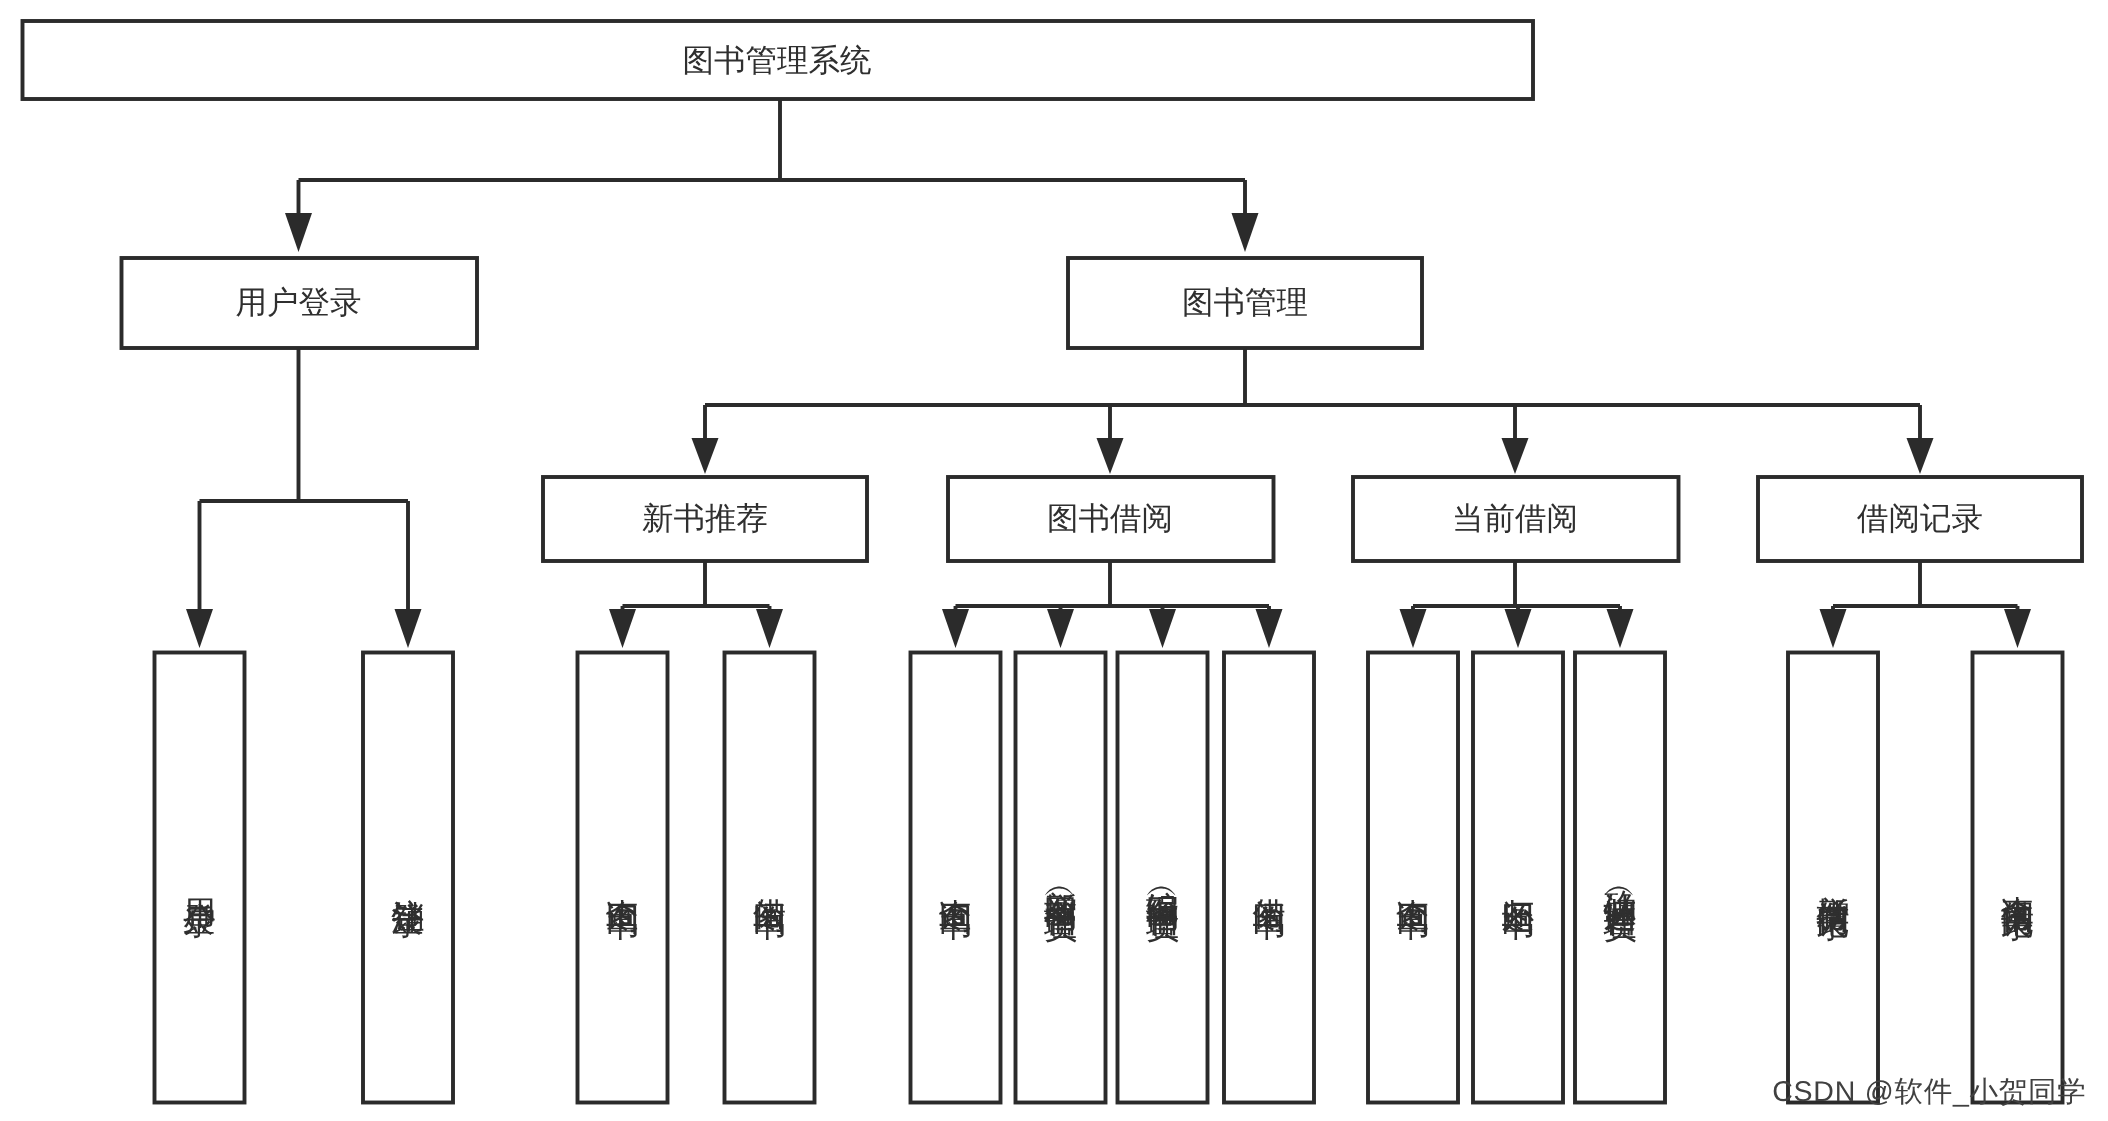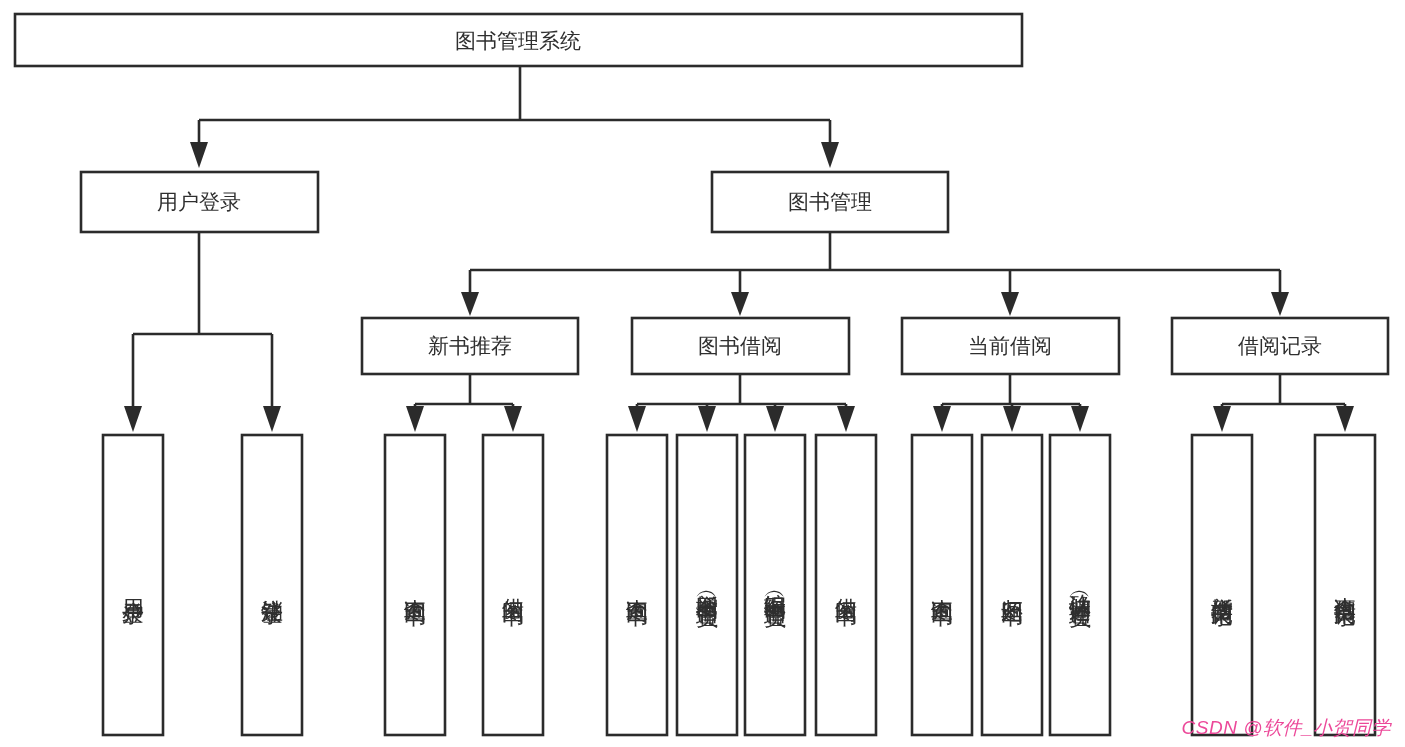--- a/index.html
+++ b/index.html
@@ -66,24 +66,23 @@
     justify-content: center;
     white-space: nowrap;
     pointer-events: none;
   }
   .watermark {
     position: absolute;
     right: 14px;
     bottom: 6px;
     font-family: "Liberation Sans", "DejaVu Sans", sans-serif;
     font-size: 19px;
-    color: #ec4899;
+    color: #404040;
     letter-spacing: 0.5px;
     white-space: nowrap;
-    font-style: italic;
   }
 </style>
 </head>
 <body>
 
 <div id="diagram-root">
 
   <svg class="diagram" viewBox="0 0 1405 747" xmlns="http://www.w3.org/2000/svg">
 
     <g>

